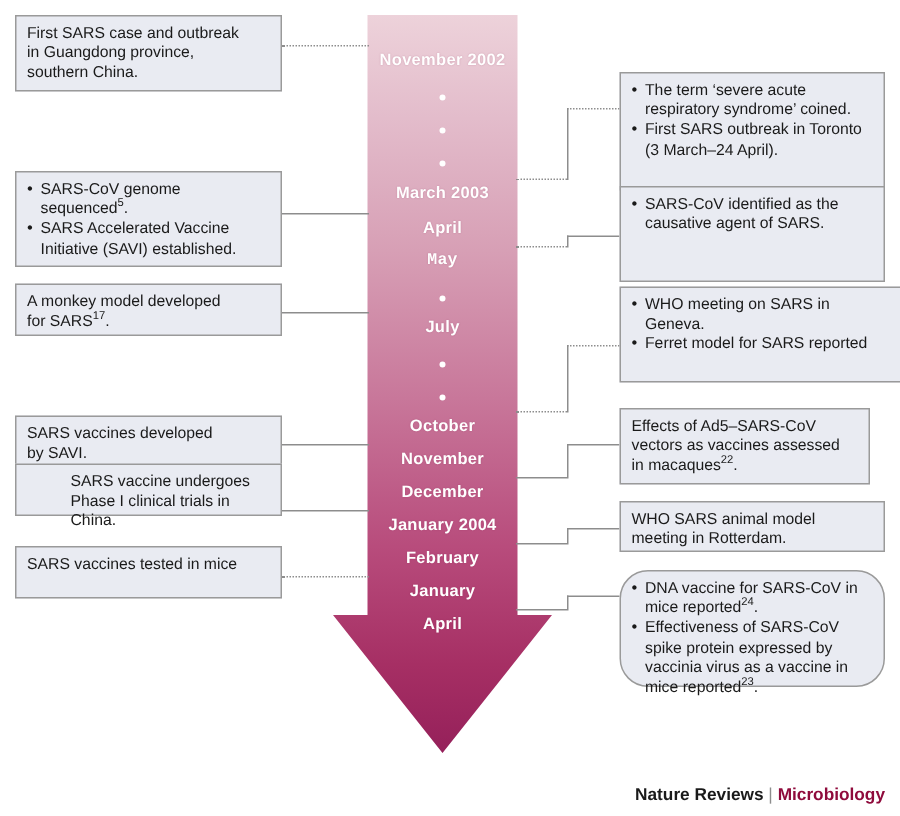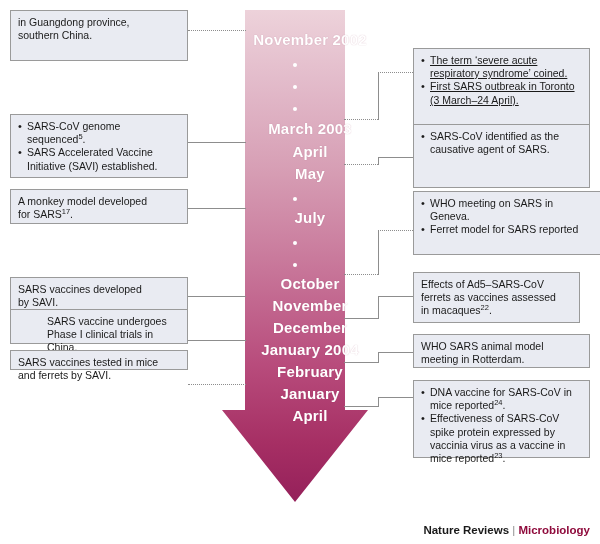--- a/index.html
+++ b/index.html
@@ -12,22 +12,22 @@
   }
   #stage{position:absolute;left:0;top:0;width:600px;height:544px;}
 
   
   .arrow-wrap{position:absolute;left:222px;top:10px;width:146px;height:492px;}
   .arrow-svg{display:block;}
 
   .months{position:absolute;left:222px;top:10px;width:146px;height:492px;
           pointer-events:none;}
   .month{
-    position:absolute;left:15px;width:146px;text-align:center;
-    color:#ffffff;font-weight:bold;font-size:15px;
+    position:absolute;left:0;width:146px;text-align:center;
+    color:#ffffff;font-weight:bold;font-size:11px;
     letter-spacing:0.2px;line-height:12px;
     text-shadow:0 0 1px rgba(140,40,80,.35);
   }
   .dot{
     position:absolute;left:0;width:146px;text-align:center;
     color:#ffffff;font-size:14px;line-height:6px;font-weight:bold;
   }
   .dot i{display:inline-block;width:4px;height:4px;border-radius:50%;
          background:#ffffff;font-style:normal;}
 
@@ -84,21 +84,21 @@
     </svg>
   </div>
 
   <div class="months" id="months">
       <div class="month" style="top: 24px;">November 2002</div>
       <div class="dot" style="top: 49px;"><i></i></div>
       <div class="dot" style="top: 71px;"><i></i></div>
       <div class="dot" style="top: 93px;"><i></i></div>
       <div class="month" style="top: 113px;">March 2003</div>
       <div class="month" style="top: 136px;">April</div>
-      <div class="month" style="top: 158px;">May</div>
+      <div class="month" style="top: 158px; font-family: Liberation Mono, monospace;">May</div>
       <div class="dot" style="top: 183px;"><i></i></div>
       <div class="month" style="top: 202px;">July</div>
       <div class="dot" style="top: 227px;"><i></i></div>
       <div class="dot" style="top: 249px;"><i></i></div>
       <div class="month" style="top: 268px;">October</div>
       <div class="month" style="top: 290px;">November</div>
       <div class="month" style="top: 312px;">December</div>
       <div class="month" style="top: 334px;">January 2004</div>
       <div class="month" style="top: 356px;">February</div>
       <div class="month" style="top: 378px;">January</div>
@@ -135,20 +135,21 @@
 
   <div class="hline" style="left:344px;top:362px;width:34px;"></div>
   <div class="vline" style="left:378px;top:352px;height:11px;"></div>
   <div class="hline" style="left:378px;top:352px;width:35px;"></div>
 
   <div class="hline" style="left:344px;top:406px;width:34px;"></div>
   <div class="vline" style="left:378px;top:397px;height:10px;"></div>
   <div class="hline" style="left:378px;top:397px;width:35px;"></div>
 
   <div class="box" style="left:10px;top:10px;width:178px;height:51px;">
+    <p>First SARS case and outbreak</p>
     <p>in Guangdong province,</p>
     <p>southern China.</p>
   </div>
 
   <div class="box" style="left:10px;top:114px;width:178px;height:64px;">
     <ul>
       <li><span>SARS-CoV genome sequenced</span><sup>5</sup><span>.</span></li>
       <li><span>SARS Accelerated Vaccine Initiative (SAVI) established.</span></li>
     </ul>
   </div>
@@ -161,26 +162,25 @@
   <div class="box" style="left:10px;top:277px;width:178px;height:35px;">
     <p>SARS vaccines developed</p>
     <p>by SAVI.</p>
   </div>
 
   <div class="box" style="left:10px;top:309px;width:178px;height:35px;padding-left:36px;">
     <p>SARS vaccine undergoes</p>
     <p>Phase I clinical trials in China.</p>
   </div>
 
-  <div class="box" style="left:10px;top:350px;width:178px;height:20px;">
+  <div class="box" style="left:10px;top:364px;width:178px;height:35px;">
     <p>SARS vaccines tested in mice</p>
-    <p>and ferrets by SAVI.</p>
-  </div>
-
-  <div class="box" style="left:413px;top:48px;width:177px;height:79px;text-decoration:underline;">
+  </div>
+
+  <div class="box" style="left:413px;top:48px;width:177px;height:79px;">
     <ul>
       <li><span>The term ‘severe acute respiratory syndrome’ coined.</span></li>
       <li><span>First SARS outbreak in Toronto (3 March–24 April).</span></li>
     </ul>
   </div>
 
   <div class="box" style="left:413px;top:124px;width:177px;height:64px;">
     <ul>
       <li><span>SARS-CoV identified as the causative agent of SARS.</span></li>
     </ul>
@@ -188,30 +188,30 @@
 
   <div class="box" style="left:413px;top:191px;width:190px;height:64px;">
     <ul>
       <li><span>WHO meeting on SARS in Geneva.</span></li>
       <li><span>Ferret model for SARS reported</span></li>
     </ul>
   </div>
 
   <div class="box" style="left:413px;top:272px;width:167px;height:51px;">
     <p>Effects of Ad5–SARS-CoV</p>
-    <p>ferrets as vaccines assessed</p>
+    <p>vectors as vaccines assessed</p>
     <p><span>in macaques</span><sup>22</sup><span>.</span></p>
   </div>
 
   <div class="box" style="left:413px;top:334px;width:177px;height:34px;">
     <p>WHO SARS animal model</p>
     <p>meeting in Rotterdam.</p>
   </div>
 
-  <div class="box" style="left:413px;top:380px;width:177px;height:78px;">
+  <div class="box" style="left:413px;top:380px;width:177px;height:78px;border-radius:19px;">
     <ul>
       <li><span>DNA vaccine for SARS-CoV in mice reported</span><sup>24</sup><span>.</span></li>
       <li><span>Effectiveness of SARS-CoV spike protein expressed by vaccinia virus as a vaccine in mice reported</span><sup>23</sup><span>.</span></li>
     </ul>
   </div>
 
   <div class="footer">
     <span class="nr">Nature Reviews</span>
     <span class="bar">|</span>
     <span class="mb">Microbiology</span>

